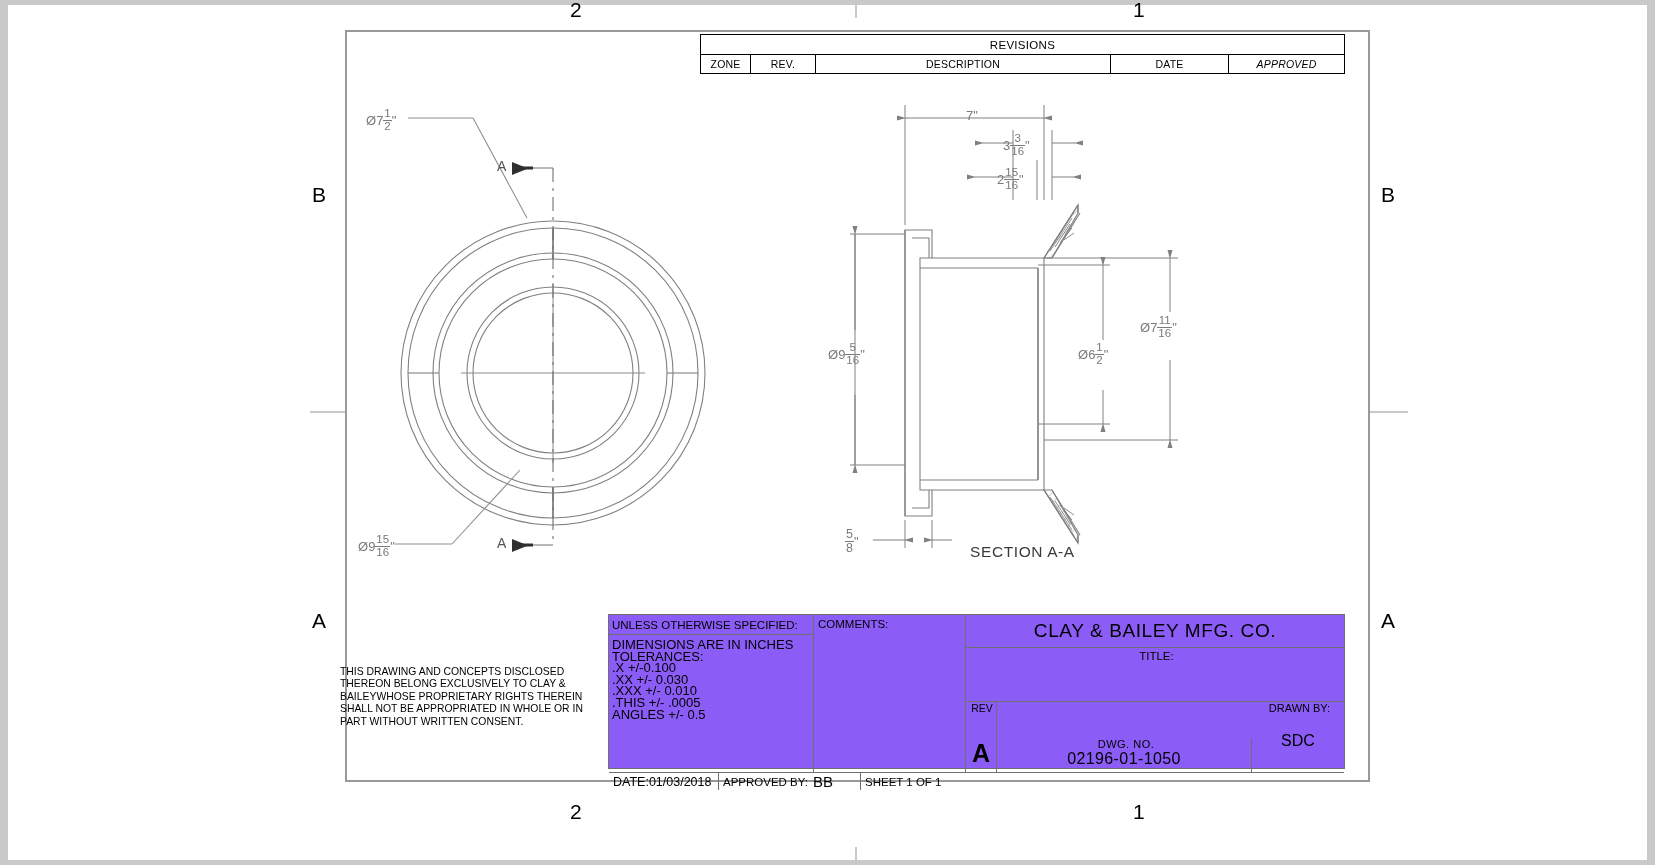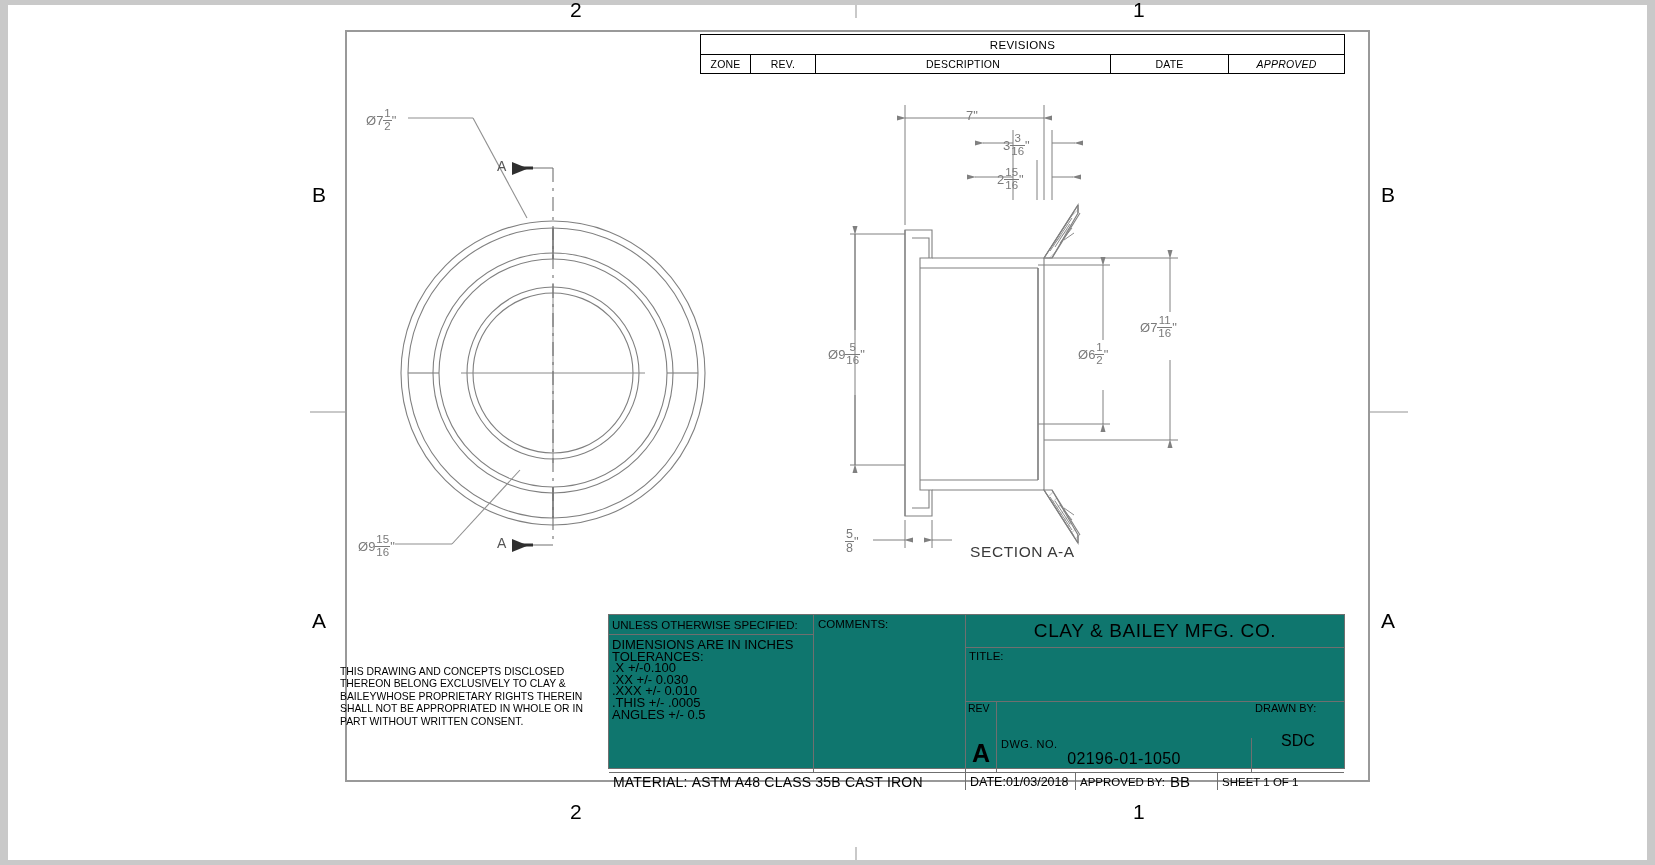--- a/index.html
+++ b/index.html
@@ -76,21 +76,21 @@
 
   
   #canvas { position: absolute; left: 0; top: 0; width: 1655px; height: 865px; pointer-events: none; }
 
   
   #titleblock {
     position: absolute;
     left: 608px; top: 614px;
     width: 737px; height: 155px;
     border: 1px solid #6f6f6f;
-    background: #0f766e;
+    background: #8b5cf6;
     display: flex;
     flex-direction: column;
   }
   #tb-upper { display: flex; flex: 1; border-bottom: 1px solid #6f6f6f; }
   .tb-cell { position: relative; }
   #tb-spec {
     width: 205px;
     border-right: 1px solid #6f6f6f;
     display: flex; flex-direction: column;
   }
@@ -105,21 +105,21 @@
     flex: 1;
     padding: 4px 3px 2px 3px;
     font-size: 13px; line-height: 11.6px; color: #000;
   }
   #tb-comments {
     width: 152px;
     border-right: 1px solid #6f6f6f;
     padding: 3px 4px;
     font-size: 11.5px; color: #000;
   }
-  #tb-right { flex: 1; display: flex; flex-direction: column; }
+  #tb-right { flex: 1; display: flex; flex-direction: column; text-align: center; }
   #tb-company {
     height: 33px;
     border-bottom: 1px solid #6f6f6f;
     display: flex; align-items: center; justify-content: center;
     font-size: 19px; color: #000; letter-spacing: .6px;
   }
   #tb-title {
     height: 54px;
     border-bottom: 1px solid #6f6f6f;
     padding: 2px 0 0 3px;
@@ -524,23 +524,20 @@
           </div>
           <div id="tb-drawn">
             <div id="tb-drawn-h">DRAWN BY:</div>
             <div id="tb-drawn-v">SDC</div>
           </div>
         </div>
       </div>
     </div>
 
     <div id="tb-lower">
-      <div id="tb-material">
-        <span>MATERIAL:</span>&nbsp;<span>ASTM A48 CLASS 35B CAST IRON</span>
-      </div>
       <div id="tb-date">
         <span>DATE:</span>
           <span>01/03/2018</span>
       </div>
       <div id="tb-approved">
         <span>APPROVED BY:</span>
           <span class="v">BB</span>
       </div>
       <div id="tb-sheet">
         <span>SHEET 1 OF 1</span>

